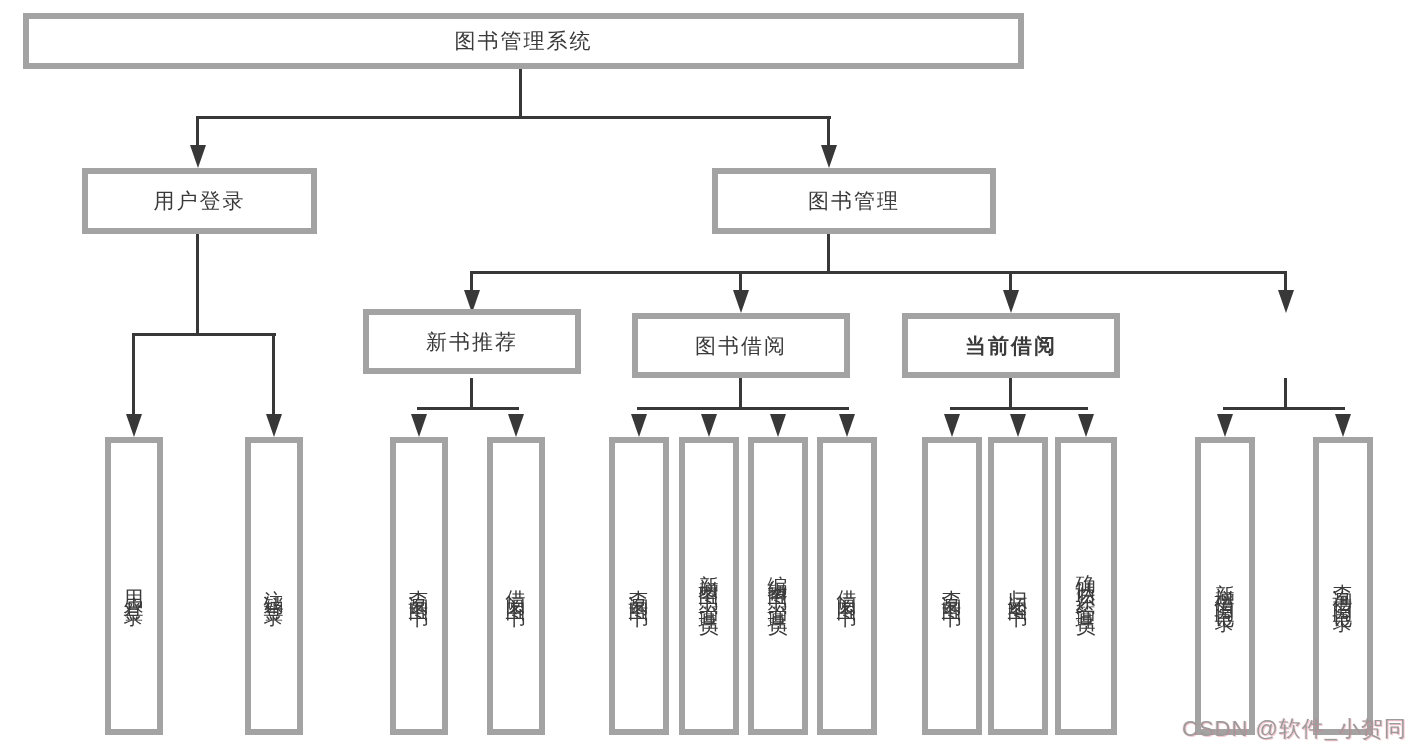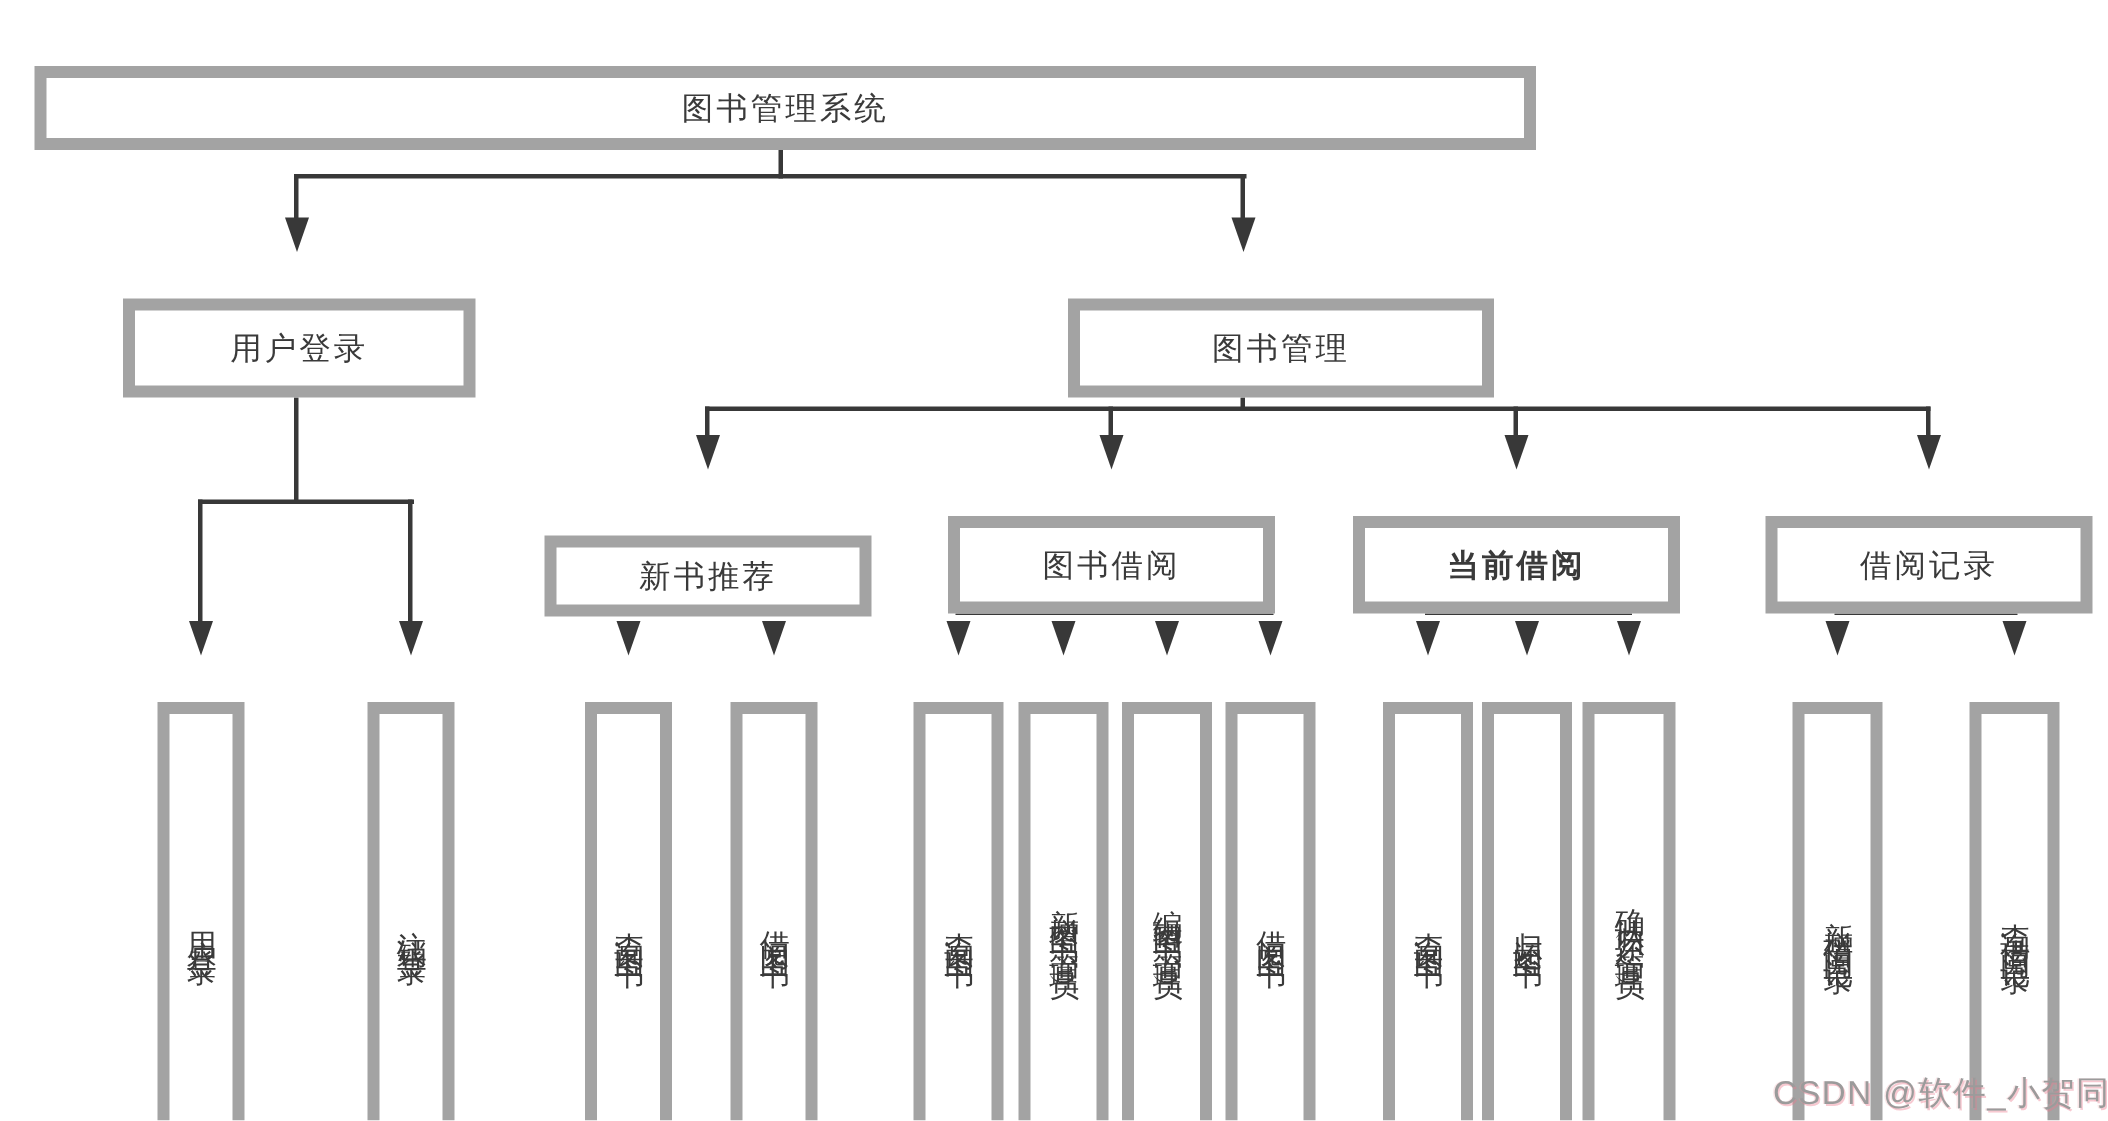--- a/index.html
+++ b/index.html
@@ -2,22 +2,22 @@
 <html><head>
 <meta charset="utf-8">
 <style>
   html,body { margin:0; padding:0; background:#ffffff; }
   .stage {
     position:relative; width:1405px; height:747px; background:#ffffff;
     font-family:"Liberation Sans","DejaVu Sans",sans-serif; overflow:hidden;
   }
   .box {
     position:absolute; box-sizing:border-box; background:#ffffff;
-    border:8px solid #a3a3a3; display:flex; align-items:center; justify-content:center;
-    color:#3a3a3a; font-size:21px; letter-spacing:2px; z-index:2;margin-top:31px;
+    border:6px solid #a3a3a3; display:flex; align-items:center; justify-content:center;
+    color:#3a3a3a; font-size:21px; letter-spacing:2px; z-index:2;
   }
   .box.v span { writing-mode:vertical-rl; letter-spacing:6px; font-size:20px; line-height:1; }
   .hline, .vline { position:absolute; background:#383838; z-index:1; }
   .arrow {
     position:absolute; width:0; height:0; z-index:1;
     border-left:8px solid transparent; border-right:8px solid transparent;
     border-top:23px solid #383838;
   }
   .watermark {
     position:absolute; z-index:3; color:#9b9b9b; font-size:22px; letter-spacing:1px;
@@ -34,31 +34,28 @@
       <span>图书管理系统</span>
     </div>
 
   <div class="box" style="left:82px;  top:168px; width:235px; height:66px;">
       <span>用户登录</span>
     </div>
   <div class="box" style="left:712px; top:168px; width:284px; height:66px;">
       <span>图书管理</span>
     </div>
 
-  <div class="box" style="left:363px;  top:326px; width:218px; height:54px;">
+  <div class="box" style="left:363px;  top:309px; width:218px; height:65px;">
       <span>新书推荐</span>
     </div>
   <div class="box" style="left:632px;  top:313px; width:218px; height:65px;">
       <span>图书借阅</span>
     </div>
   <div class="box" style="left:902px;  top:313px; width:218px; height:65px;font-weight:bold;">
       <span>当前借阅</span>
-    </div>
-  <div class="box" style="left:1177px; top:313px; width:218px; height:65px;">
-      <span>借阅记录</span>
     </div>
 
   <div class="box v" style="left:105px;  top:437px; width:58px; height:298px;">
       <span>用户登录</span>
     </div>
   <div class="box v" style="left:245px;  top:437px; width:58px; height:298px;">
       <span>注销登录</span>
     </div>
   <div class="box v" style="left:390px;  top:437px; width:58px; height:298px;">
       <span>查询图书</span>

